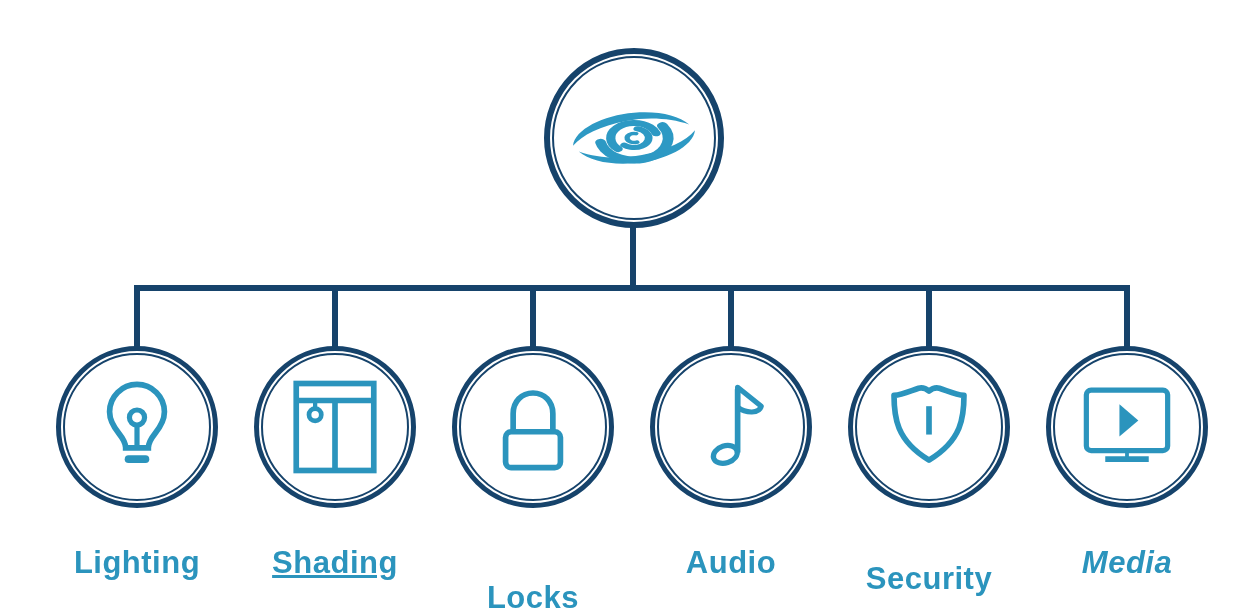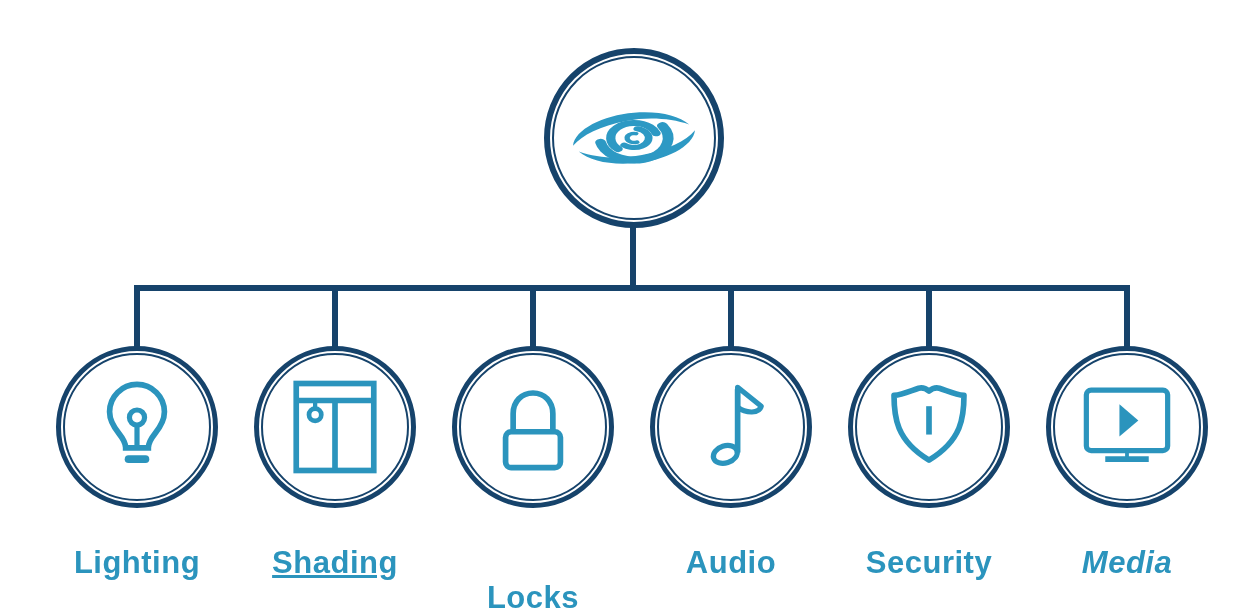--- a/index.html
+++ b/index.html
@@ -141,21 +141,21 @@
   </div>
   <div class="node-label" style="left:631px;">Audio</div>
 
   <div class="node-circle" style="left:848px;">
     <div class="node-inner-ring"></div>
     <svg class="icon-svg" width="104" height="104" viewBox="0 0 110 110">
       <path class="icon-stroke" stroke-width="6" stroke-linejoin="round" d="M55,17 C52,14.5 48,13 44,14 C36,16.5 27,21 18,21.5 C18,44 20,69 55,90 C90,69 92,44 92,21.5 C83,21 74,16.5 66,14 C62,13 58,14.5 55,17 Z"></path>
       <line class="icon-stroke" stroke-width="6" x1="55" y1="33" x2="55" y2="63"></line>
     </svg>
   </div>
-  <div class="node-label" style="left:829px;">Security</div>
+  <div class="node-label" style="left:829px;margin-top:16px;">Security</div>
 
   <div class="node-circle" style="left:1046px;">
     <div class="node-inner-ring"></div>
     <svg class="icon-svg" width="104" height="104" viewBox="0 0 110 110">
       <rect class="icon-stroke" stroke-width="5.5" x="12" y="16" width="86" height="64" rx="5"></rect>
       <path class="icon-fill" stroke-linejoin="round" d="M47,31 L67,48 L47,65 Z"></path>
       <line class="icon-stroke" stroke-width="4" x1="55" y1="80" x2="55" y2="88"></line>
       <line class="icon-stroke" stroke-width="6" x1="32" y1="89" x2="78" y2="89"></line>
     </svg>
   </div>

